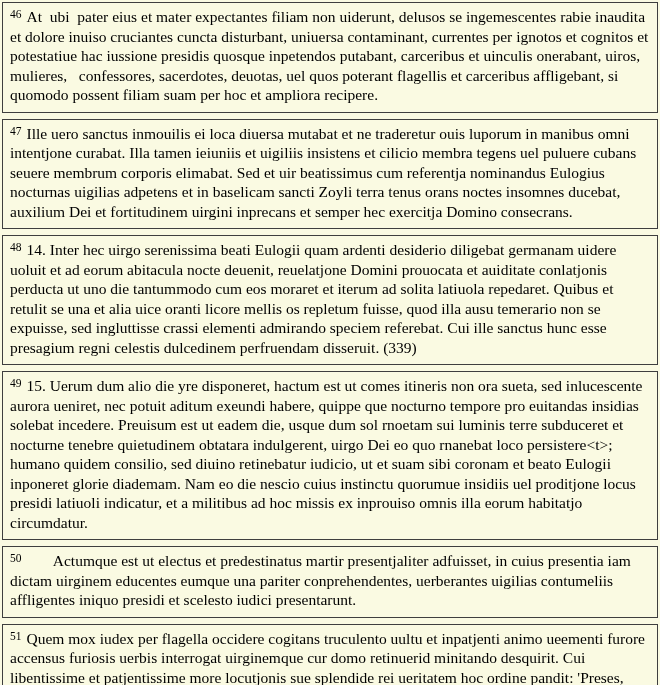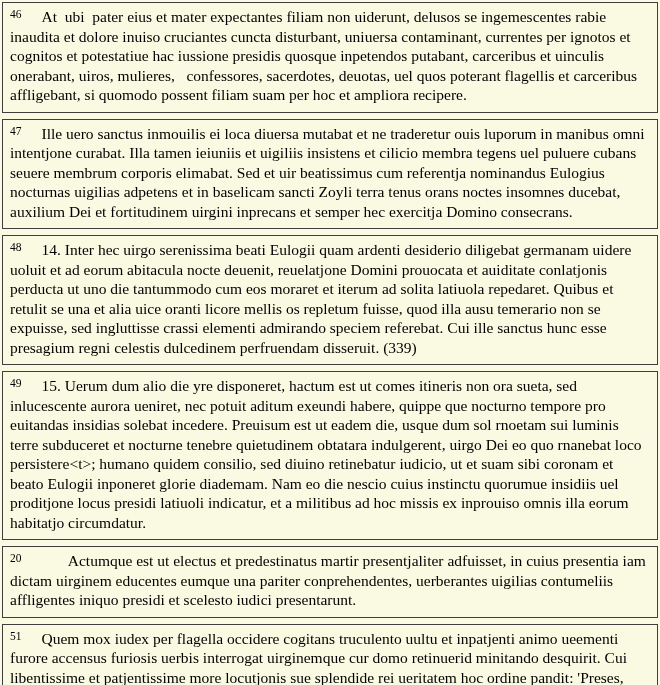--- a/index.html
+++ b/index.html
@@ -29,21 +29,21 @@
     line-height: 19.5px;
     text-align: left;
   }
   .para:last-child { margin-bottom: 0; }
   .pnum {
     font-size: 11.5px;
     line-height: 0;
     position: relative;
     top: -4px;
     vertical-align: baseline;
-    margin-right: 20px;
+    margin-right: 5px;
   }
   .ptext {
     white-space: pre-wrap;
     text-align: center;
   }
 </style>
 </head>
 <body>
 
 <div class="doc">
@@ -58,20 +58,20 @@
 
   <section class="para">
     <sup class="pnum">48</sup><span class="ptext">14. Inter hec uirgo serenissima beati Eulogii quam ardenti desiderio diligebat germanam uidere uoluit et ad eorum abitacula nocte deuenit, reuelatjone Domini prouocata et auiditate conlatjonis perducta ut uno die tantummodo cum eos moraret et iterum ad solita latiuola repedaret. Quibus et retulit se una et alia uice oranti licore mellis os repletum fuisse, quod illa ausu temerario non se expuisse, sed ingluttisse crassi elementi admirando speciem referebat. Cui ille sanctus hunc esse presagium regni celestis dulcedinem perfruendam disseruit. (339)</span>
   </section>
 
   <section class="para">
     <sup class="pnum">49</sup><span class="ptext">15. Uerum dum alio die yre disponeret, hactum est ut comes itineris non ora sueta, sed inlucescente aurora ueniret, nec potuit aditum exeundi habere, quippe que nocturno tempore pro euitandas insidias solebat incedere. Preuisum est ut eadem die, usque dum sol rnoetam sui luminis terre subduceret et nocturne tenebre quietudinem obtatara indulgerent, uirgo Dei eo quo rnanebat loco persistere&lt;t&gt;; humano quidem consilio, sed diuino retinebatur iudicio, ut et suam sibi coronam et beato Eulogii inponeret glorie diademam. Nam eo die nescio cuius instinctu quorumue insidiis uel proditjone locus presidi latiuoli indicatur, et a militibus ad hoc missis ex inprouiso omnis illa eorum habitatjo circumdatur.</span>
   </section>
 
   <section class="para">
-    <sup class="pnum">20</sup><span class="ptext">       Actumque est ut electus et predestinatus martir presentjaliter adfuisset, in cuius presentia iam dictam uirginem educentes eumque una pariter conprehendentes, uerberantes uigilias contumeliis affligentes iniquo presidi et scelesto iudici presentarunt.</span>
+    <sup class="pnum">50</sup><span class="ptext">       Actumque est ut electus et predestinatus martir presentjaliter adfuisset, in cuius presentia iam dictam uirginem educentes eumque una pariter conprehendentes, uerberantes uigilias contumeliis affligentes iniquo presidi et scelesto iudici presentarunt.</span>
   </section>
 
   <section class="para">
     <sup class="pnum">51</sup><span class="ptext">Quem mox iudex per flagella occidere cogitans truculento uultu et inpatjenti animo ueementi furore accensus furiosis uerbis interrogat uirginemque cur domo retinuerid minitando desquirit. Cui libentissime et patjentissime more locutjonis sue splendide rei ueritatem hoc ordine pandit: 'Preses, ordo nobis predicatjonis iniunctus est et nostre hoc fidei conuenit ut desquirentibus no[bi]s lumen fidei porrigamus nullique ad uite itinera properanti que sancta sunt denegemus.</span>
   </section>
 
 </div>
 
 </body></html>

